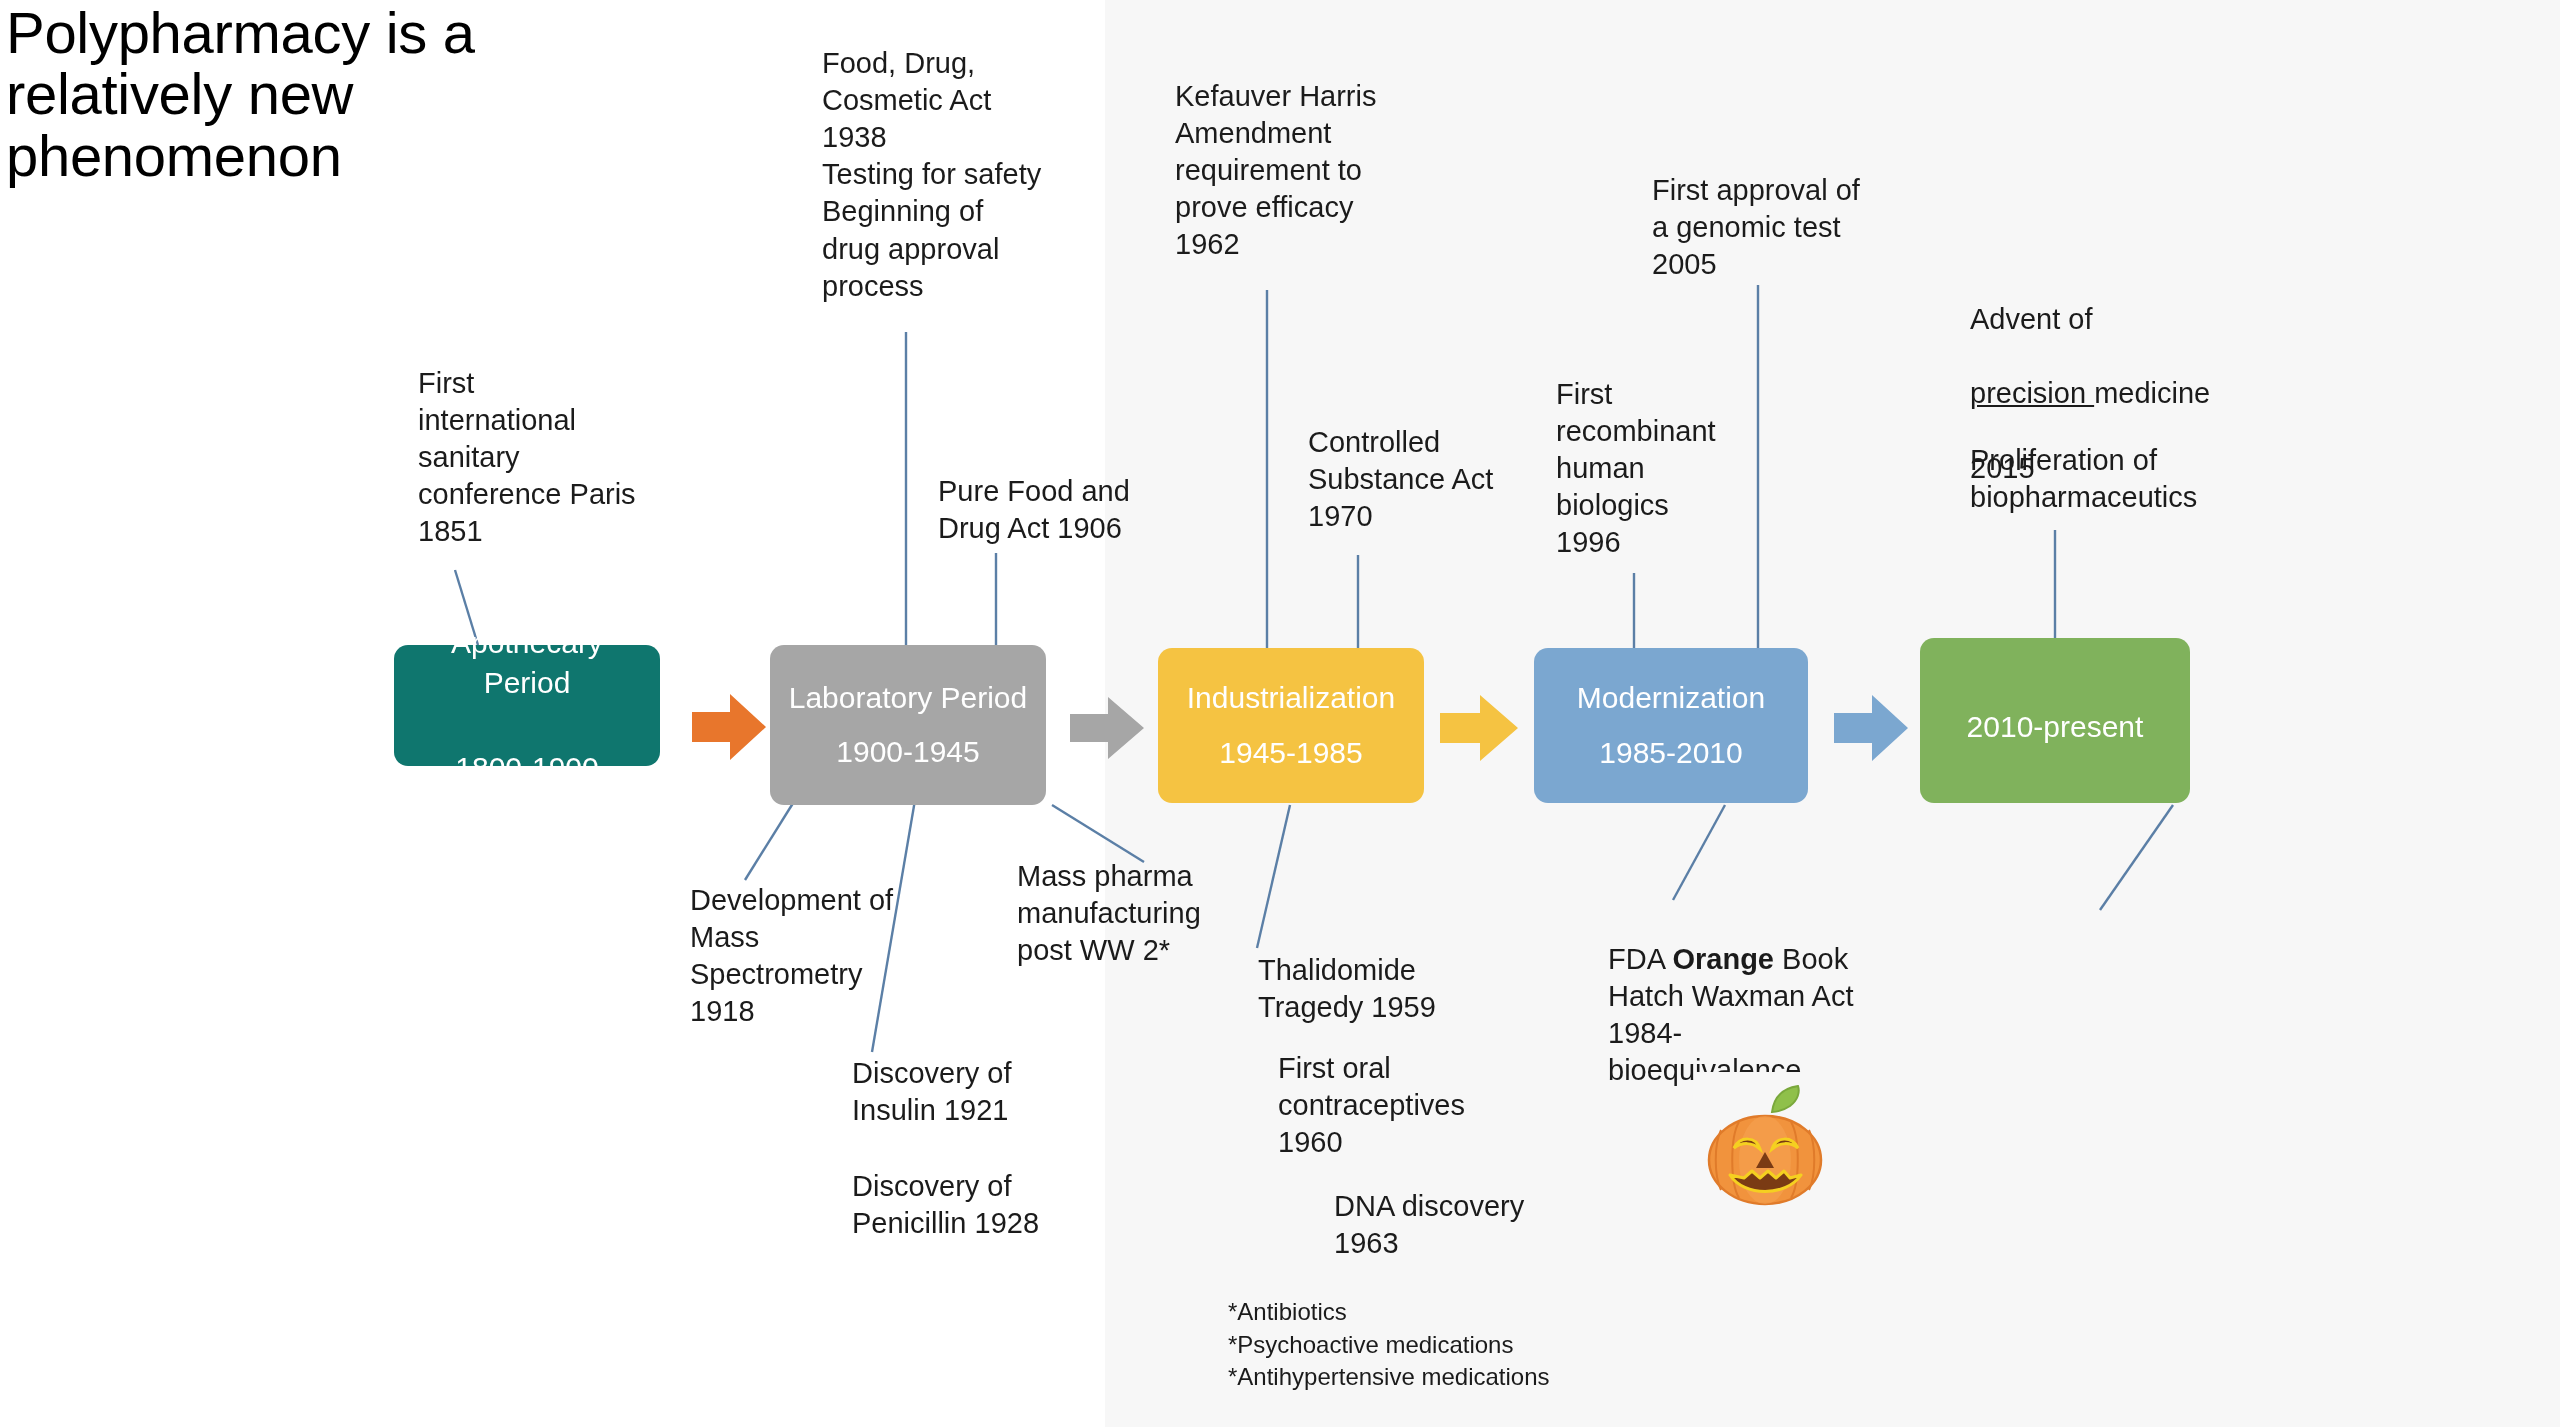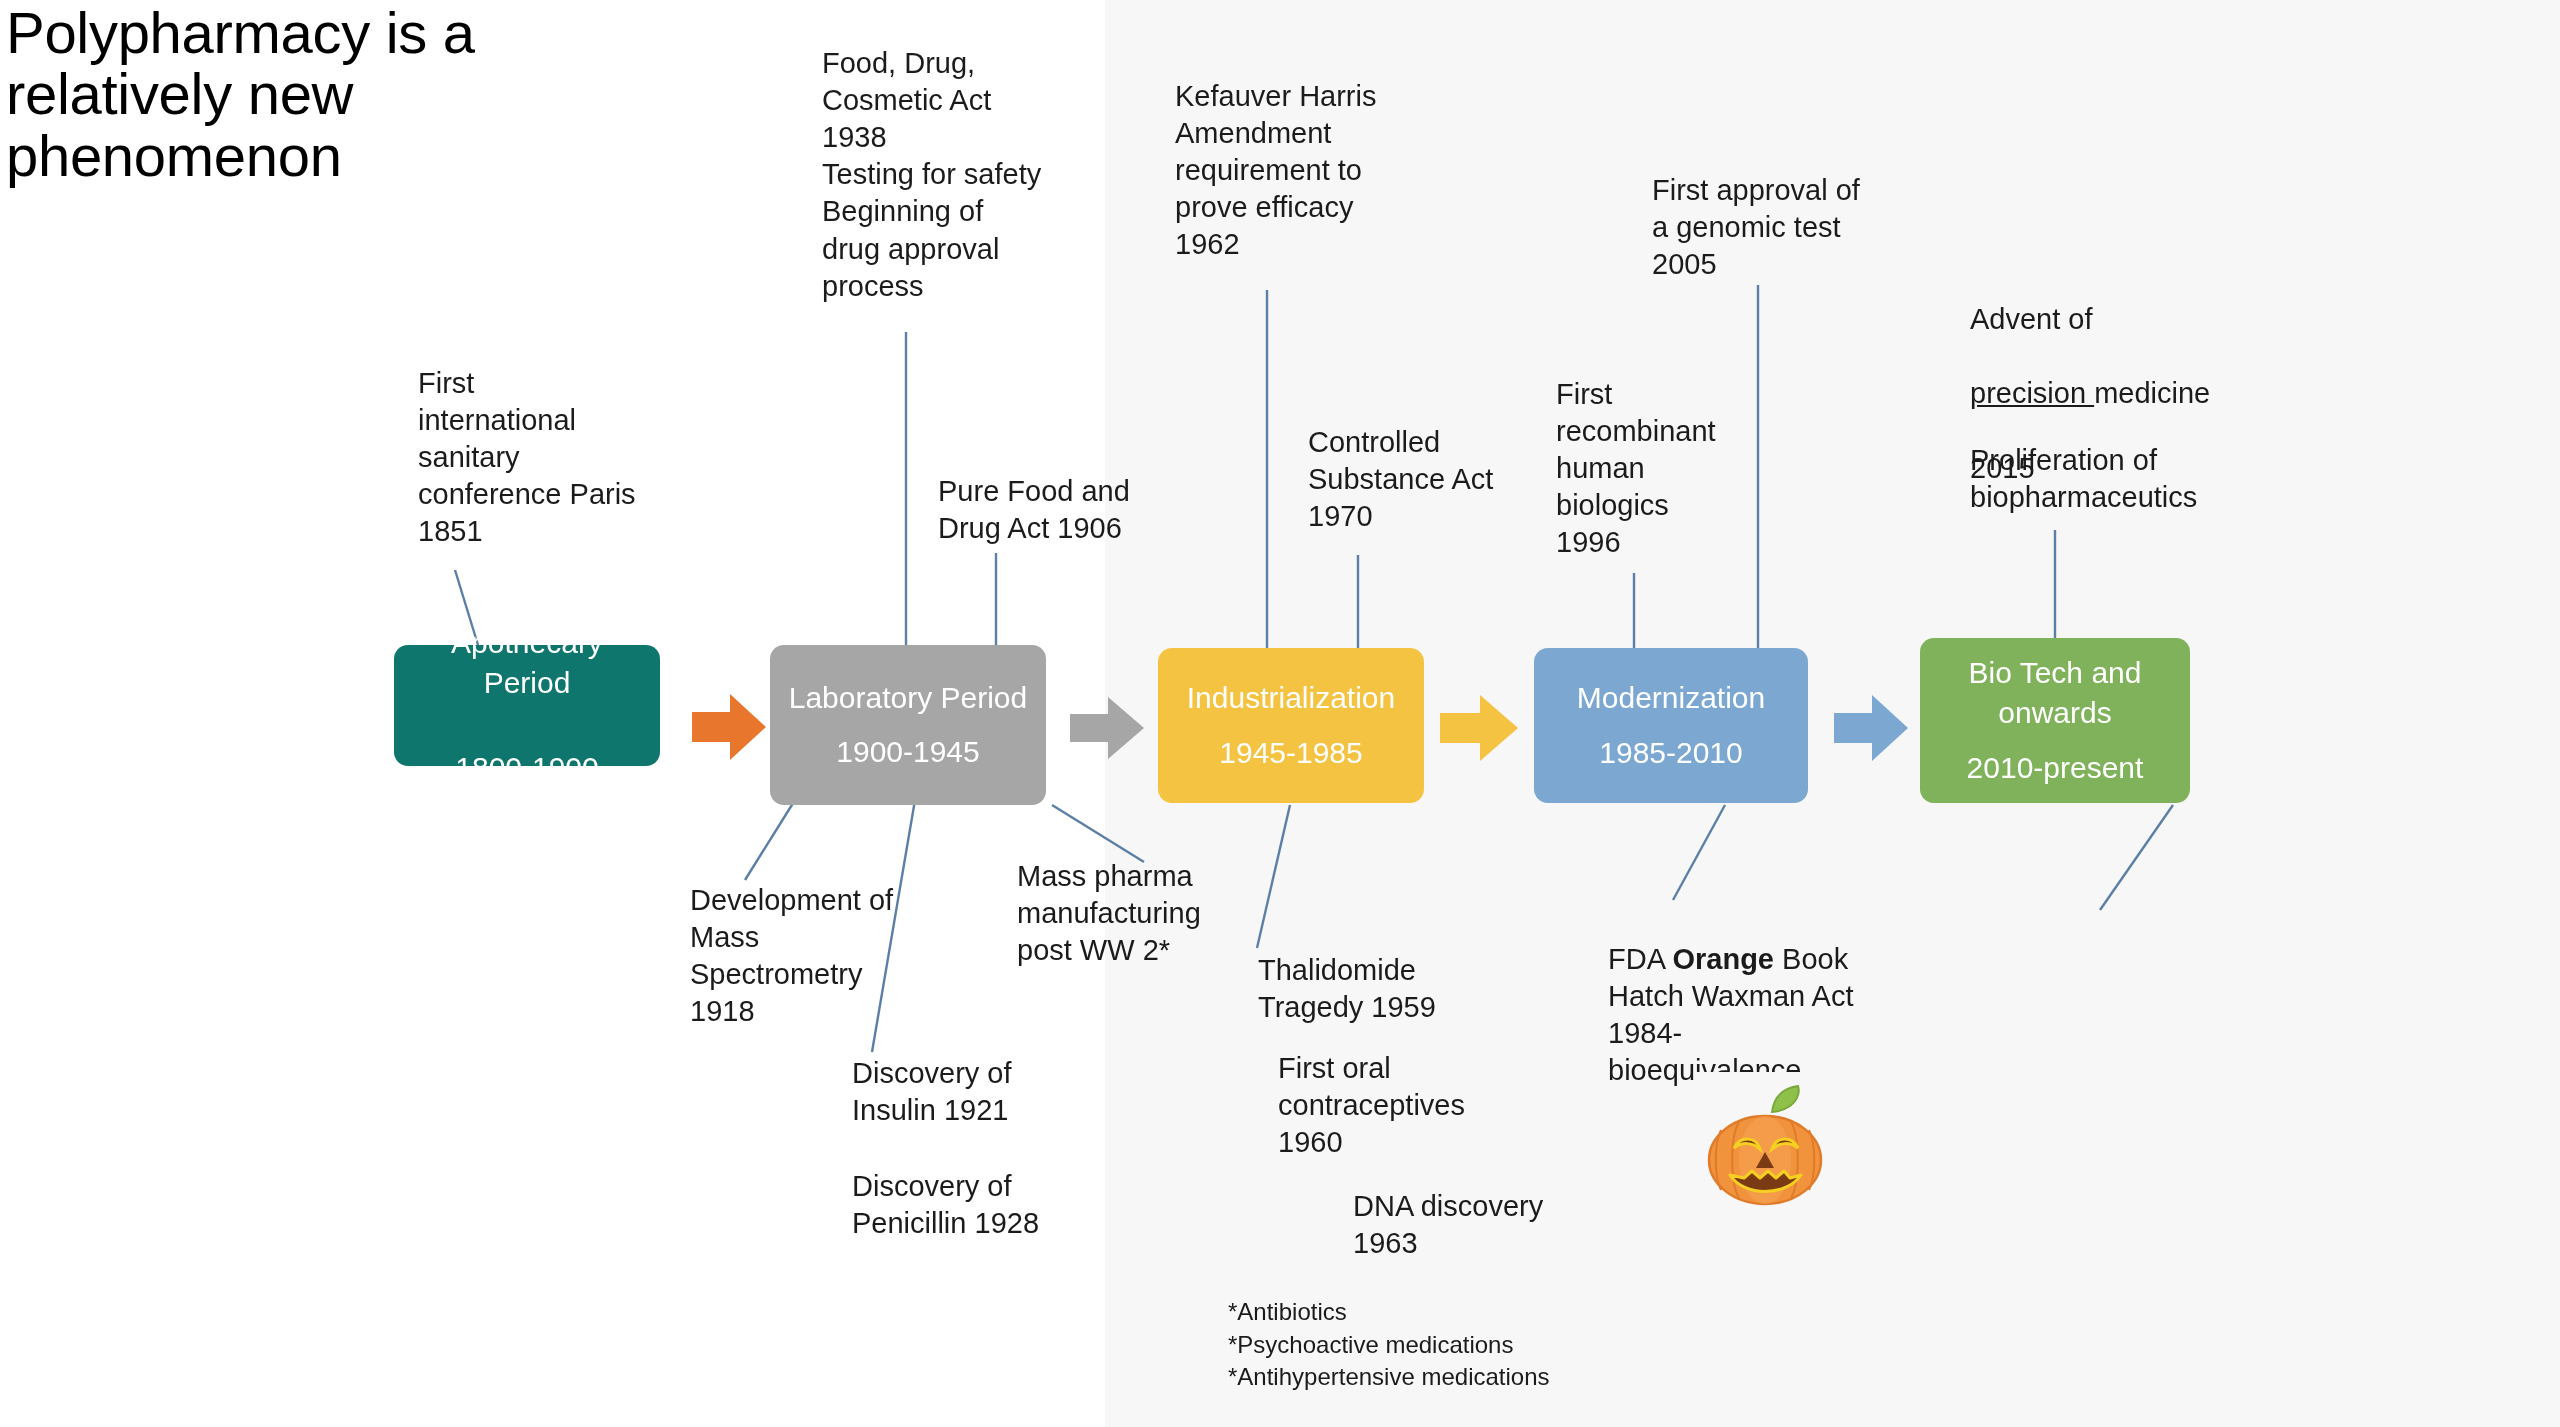--- a/index.html
+++ b/index.html
@@ -173,21 +173,20 @@
     <span class="era">Industrialization</span>
     <span class="years">1945-1985</span>
   </div>
 
   <div class="box" style="left:1534px; top:648px; width:274px; height:155px; background:#7BA7D0;">
     <span class="era">Modernization</span>
     <span class="years">1985-2010</span>
   </div>
 
   <div class="box" style="left:1920px; top:638px; width:270px; height:165px; background:#80B25C;">
-    <span class="era">Bio Tech and onwards</span>
     <span class="years">2010-present</span>
   </div>
 
   <svg class="arrow" style="left:690px; top:688px;" width="78" height="78" viewBox="0 0 78 78">
     <path d="M2 24 L40 24 L40 6 L76 39 L40 72 L40 54 L2 54 Z" fill="#E8762C"></path>
   </svg>
 
   <svg class="arrow" style="left:1068px; top:692px;" width="78" height="72" viewBox="0 0 78 72">
     <path d="M2 22 L40 22 L40 5 L76 36 L40 67 L40 50 L2 50 Z" fill="#A6A6A6"></path>
   </svg>
@@ -215,21 +214,21 @@
 manufacturing
 post WW 2*</div>
 
   <div class="note" style="left:1258px; top:952px; width:250px;">Thalidomide
 Tragedy 1959</div>
 
   <div class="note" style="left:1278px; top:1050px; width:240px;">First oral
 contraceptives
 1960</div>
 
-  <div class="note" style="left:1334px; top:1188px; width:260px;margin-left:19px;">DNA discovery
+  <div class="note" style="left:1334px; top:1188px; width:260px;">DNA discovery
 1963</div>
 
   <div class="note" style="left:1608px; top:904px; width:290px;">
     <span>FDA </span><b>Orange</b><span> Book
 Hatch Waxman Act
 1984-
 bioequivalence</span>
   </div>
 
 

